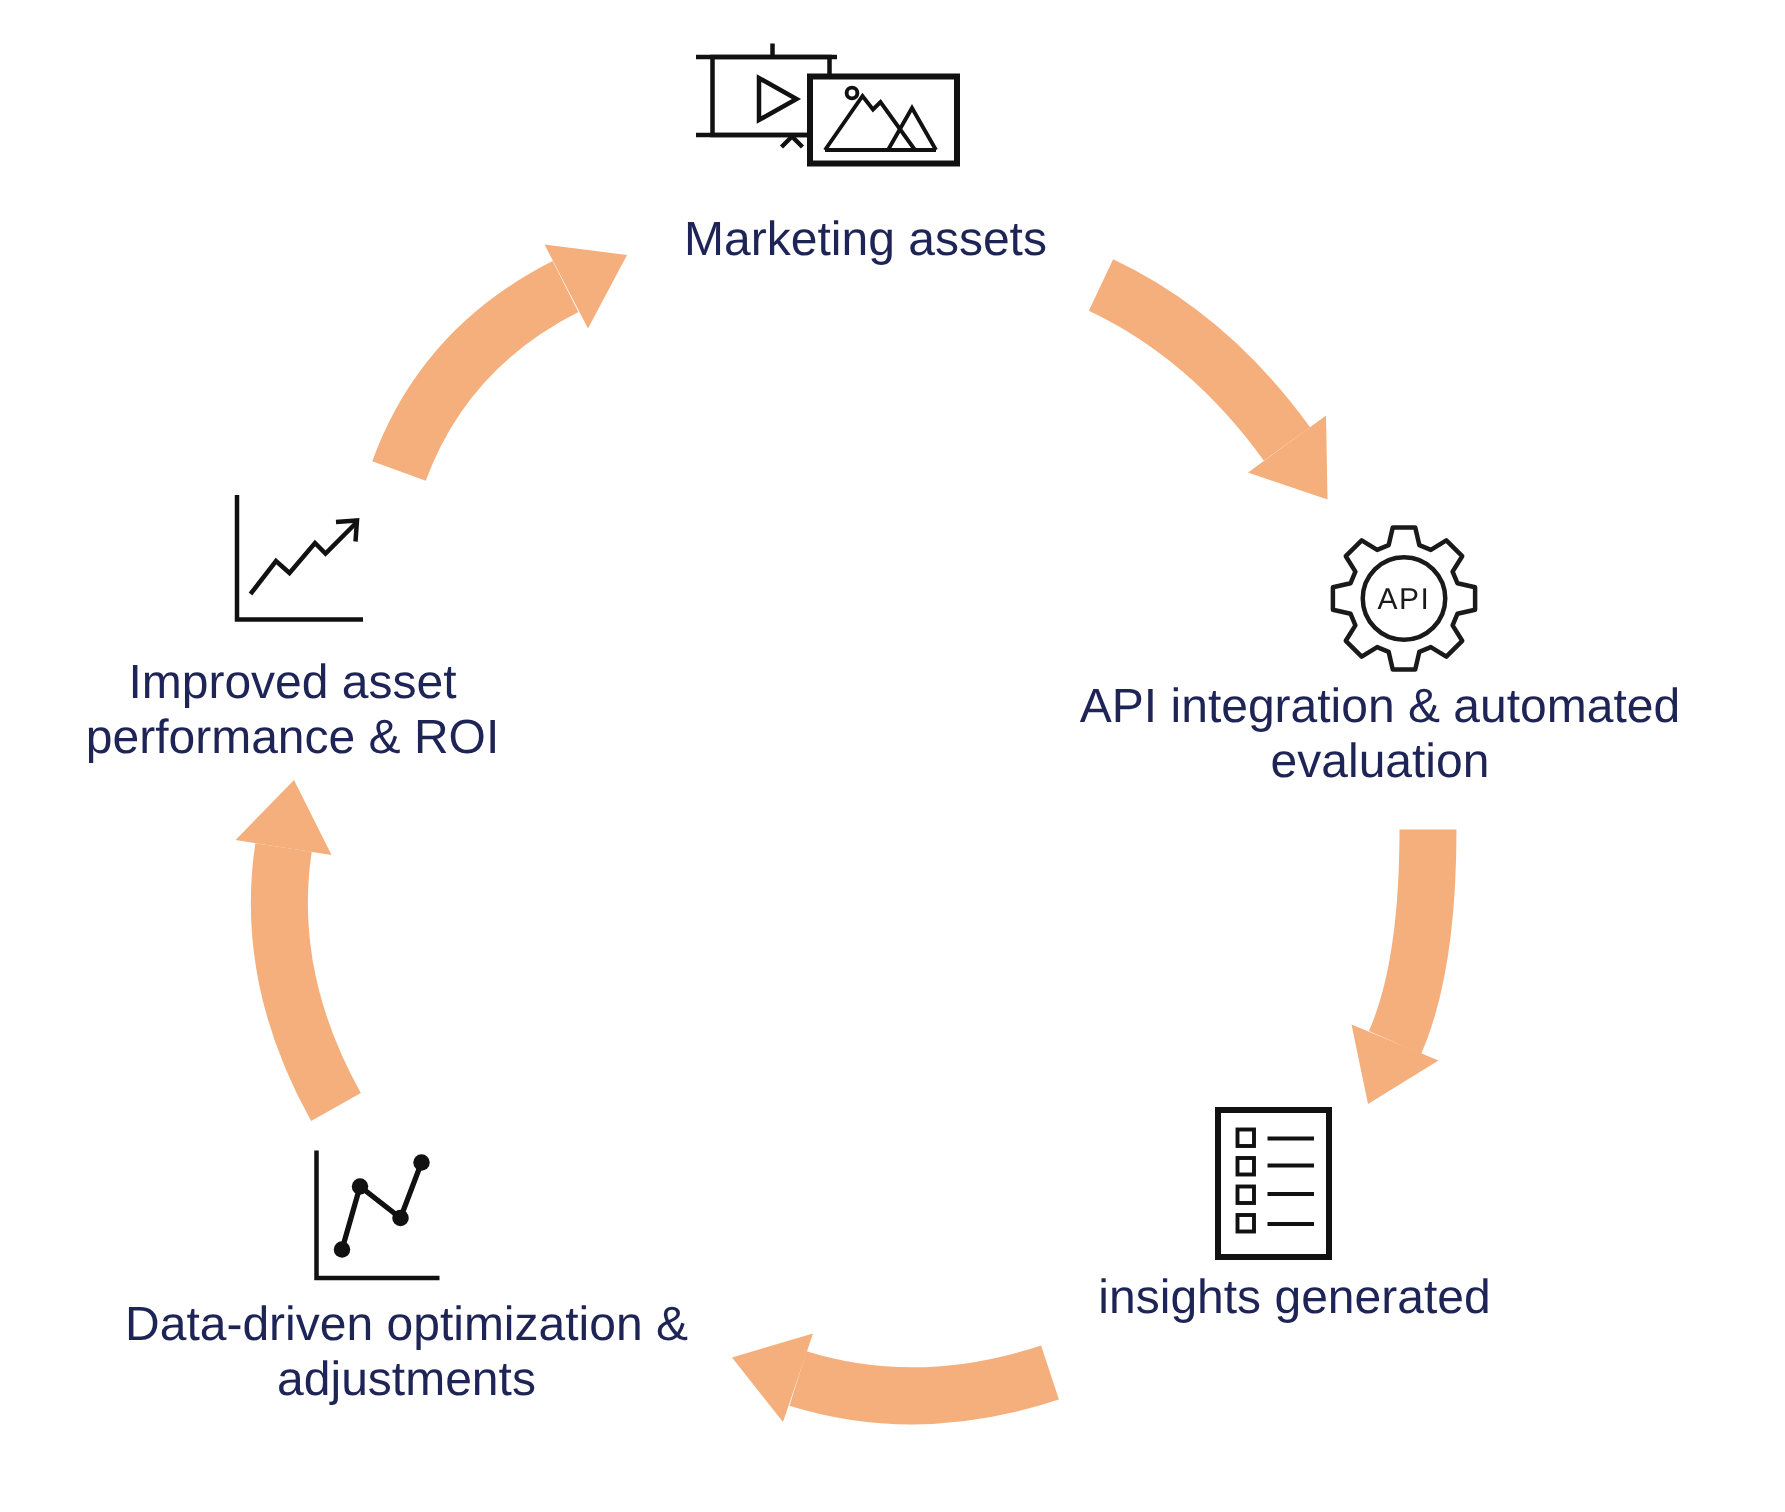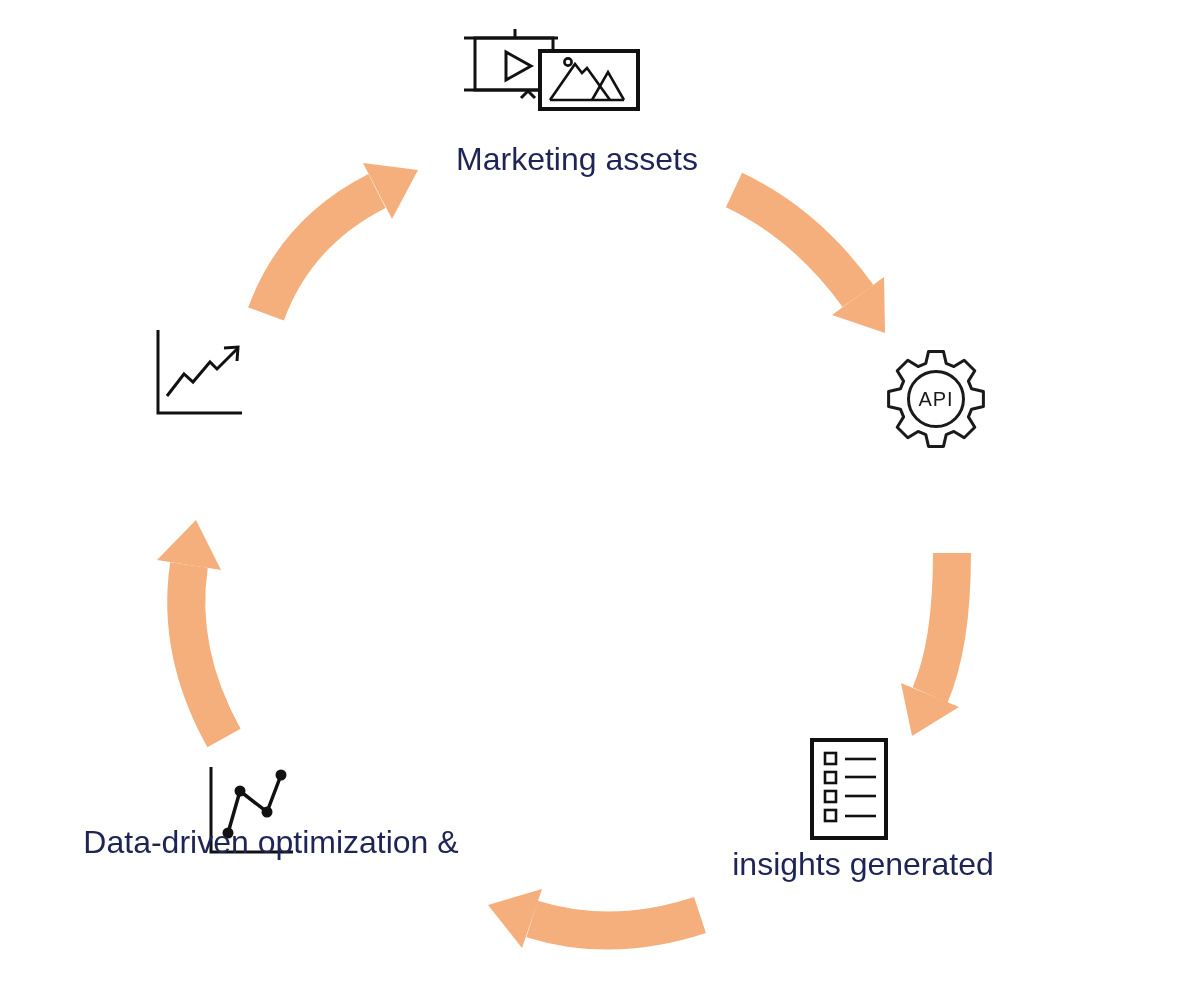--- a/index.html
+++ b/index.html
@@ -73,20 +73,24 @@
   </svg>
   <div class="label" style="left:577px;top:141px">
     <div>Marketing assets</div>
   </div>
 
   <svg class="icon" style="left:882px;top:345px" width="108" height="108" viewBox="882 345 108 108">
     <polygon id="gear-poly" fill="#fff" stroke="#1a1a1a" stroke-width="3" stroke-linejoin="round" points="925.8,363.4 928.5,351.6 943.5,351.6 946.2,363.4 953.9,366.6 964.2,360.2 974.8,370.8 968.4,381.1 971.6,388.8 983.4,391.5 983.4,406.5 971.6,409.2 968.4,416.9 974.8,427.2 964.2,437.8 953.9,431.4 946.2,434.6 943.5,446.4 928.5,446.4 925.8,434.6 918.1,431.4 907.8,437.8 897.2,427.2 903.6,416.9 900.4,409.2 888.6,406.5 888.6,391.5 900.4,388.8 903.6,381.1 897.2,370.8 907.8,360.2 918.1,366.6"></polygon>
     <circle cx="936" cy="399" r="27.5" fill="#fff" stroke="#1a1a1a" stroke-width="3"></circle>
     <text x="936" y="406" font-size="20" letter-spacing="1" text-anchor="middle" fill="#1a1a1a" font-family="Liberation Sans, DejaVu Sans, sans-serif">API</text>
   </svg>
+  <div class="label" style="left:920px;top:452px">
+    <div>API integration &amp; automated</div>
+    <div>evaluation</div>
+  </div>
 
   <svg class="icon" style="left:806px;top:734px" width="88" height="110" viewBox="806 734 88 110">
     <rect x="812" y="740" width="74" height="98" fill="#fff" stroke="#111" stroke-width="4"></rect>
     <g stroke="#111" fill="none" stroke-width="2.6">
       <rect x="825" y="753" width="11" height="11"></rect>
       <rect x="825" y="772" width="11" height="11"></rect>
       <rect x="825" y="791" width="11" height="11"></rect>
       <rect x="825" y="810" width="11" height="11"></rect>
       <line x1="845" y1="759" x2="876" y2="759"></line>
       <line x1="845" y1="777" x2="876" y2="777"></line>
@@ -101,23 +105,28 @@
   <svg class="icon" style="left:203px;top:760px" width="100" height="100" viewBox="203 760 100 100">
     <path d="M 211,767 L 211,852 L 293,852" fill="none" stroke="#111" stroke-width="3"></path>
     <polyline points="228,833 240,791 267,812 281,775" fill="none" stroke="#111" stroke-width="3.5"></polyline>
     <g fill="#111">
       <circle cx="228" cy="833" r="5.5"></circle>
       <circle cx="240" cy="791" r="5.5"></circle>
       <circle cx="267" cy="812" r="5.5"></circle>
       <circle cx="281" cy="775" r="5.5"></circle>
     </g>
   </svg>
-  <div class="label" style="left:271px;top:824px">
+  <div class="label" style="left:271px;top:864px">
     <div>Data-driven optimization &amp;</div>
+    <div>adjustments</div>
   </div>
 
   <svg class="icon" style="left:150px;top:323px" width="100" height="98" viewBox="150 323 100 98">
     <path d="M 158,330 L 158,413 L 242,413" fill="none" stroke="#111" stroke-width="3"></path>
     <polyline points="167,396 184,374 193,382 210,362 217,369 238,348" fill="none" stroke="#111" stroke-width="3"></polyline>
     <polyline points="224,348 238,347 237,361" fill="none" stroke="#111" stroke-width="3"></polyline>
   </svg>
+  <div class="label" style="left:195px;top:436px">
+    <div>Improved asset</div>
+    <div>performance &amp; ROI</div>
+  </div>
 
 </div>
 
 </body></html>

